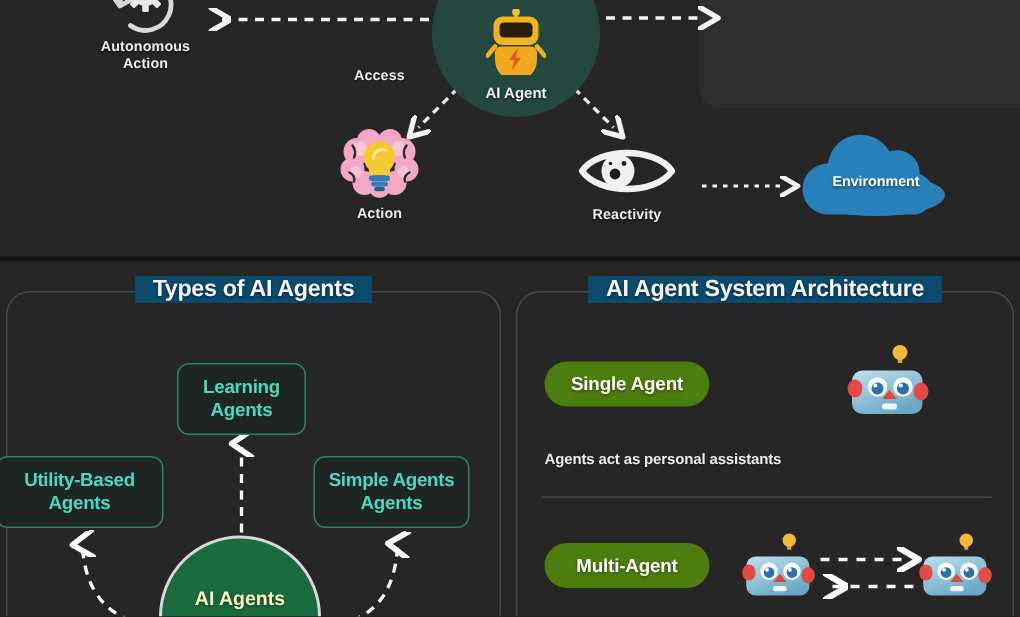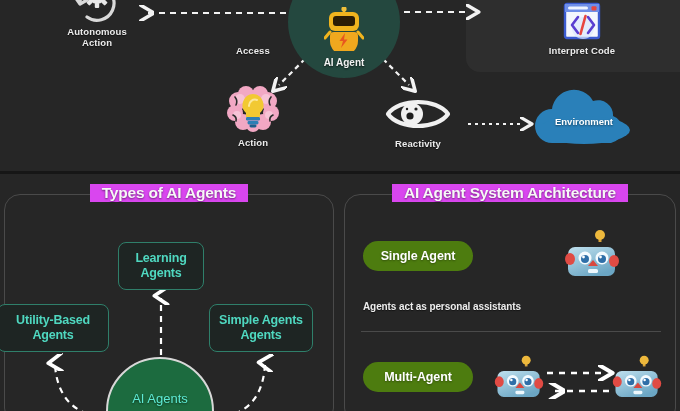--- a/index.html
+++ b/index.html
@@ -140,21 +140,21 @@
   .card-title {
     position: absolute;
     top: -11px;
     left: 0;
     width: 100%;
     text-align: center;
     pointer-events: none;
   }
   .card-title span {
     display: inline-block;
-    background: #d946ef;
+    background: #0c4a6e;
     padding: 0 12px;
     font-size: 15.5px;
     font-weight: bold;
     color: #f7f7f7;
     letter-spacing: -0.2px;
     text-shadow: 0 1px 2px rgba(0,0,0,.5);
   }
 
   
   #types-body {
@@ -188,22 +188,22 @@
     border-radius: 50%;
     background: #1c6b3f;
     border: 2px solid #d8d8d8;
     display: flex;
     align-items: flex-start;
     justify-content: center;
     padding-top: 32px;
   }
   #ai-agents-circle span {
     font-size: 13px;
-    font-weight: normal;
-    color: #5eead4;
+    font-weight: bold;
+    color: #fef9c3;
     text-shadow: 0 1px 2px rgba(0,0,0,.5);
   }
 
   #types-arrows {
     position: absolute;
     left: 0; top: 0; width: 330px; height: 230px;
     pointer-events: none;
   }
 
   
@@ -383,35 +383,20 @@
           <path d="M3,20 C14,4 52,4 63,20 C52,36 14,36 3,20 Z" fill="none" stroke="#f0f0f0" stroke-width="4.2" stroke-linejoin="round"></path>
           <circle cx="27" cy="20" r="11" fill="#f0f0f0"></circle>
           <circle cx="25" cy="22" r="3.6" fill="#1d1d1d"></circle>
           <circle cx="31" cy="15" r="1.6" fill="#1d1d1d"></circle>
           <circle cx="22" cy="15" r="1.2" fill="#1d1d1d"></circle>
         </svg>
       </div>
       <div class="node-label" style="margin-top:2px;">Reactivity</div>
     </div>
 
-    <div class="node" id="node-interpret">
-      <div class="icon-box" style="height:42px;">
-        <svg width="38" height="38" viewBox="0 0 38 38">
-          <rect x="2" y="2" width="34" height="34" rx="2" fill="#f4f7fd" stroke="#3b5bd0" stroke-width="2.4"></rect>
-          <rect x="2" y="2" width="34" height="8" fill="#6f8fe8"></rect>
-          <rect x="5" y="4.6" width="20" height="3" rx="1.5" fill="#eef3ff"></rect>
-          <rect x="28.5" y="4.2" width="5" height="4.4" rx="1" fill="#e8473f"></rect>
-          <circle cx="20" cy="26" r="11" fill="#dce8fb" opacity=".7"></circle>
-          <path d="M15,15 L9,23 L15,31" fill="none" stroke="#5b3fd0" stroke-width="2.6" stroke-linecap="round" stroke-linejoin="round"></path>
-          <path d="M25,15 L31,23 L25,31" fill="none" stroke="#5b3fd0" stroke-width="2.6" stroke-linecap="round" stroke-linejoin="round"></path>
-          <path d="M22.5,14 L17.5,32" fill="none" stroke="#e8473f" stroke-width="2.6" stroke-linecap="round"></path>
-        </svg>
-      </div>
-      <div class="node-label" style="margin-top:3px;">Interpret Code</div>
-    </div>
 
     <div class="node" id="node-environment">
       <div id="cloud-wrap">
         <svg width="112" height="60" viewBox="0 0 112 60">
           <path d="M24,55 a17,17 0 0 1 0,-34 a22,22 0 0 1 41,-8 a15,15 0 0 1 20,15 a14,14 0 0 1 -2,27 z" fill="#2a80b9"></path>
           <ellipse cx="56" cy="42" rx="46" ry="14" fill="#2a80b9"></ellipse>
         </svg>
         <div id="cloud-label">Environment</div>
       </div>
     </div>

